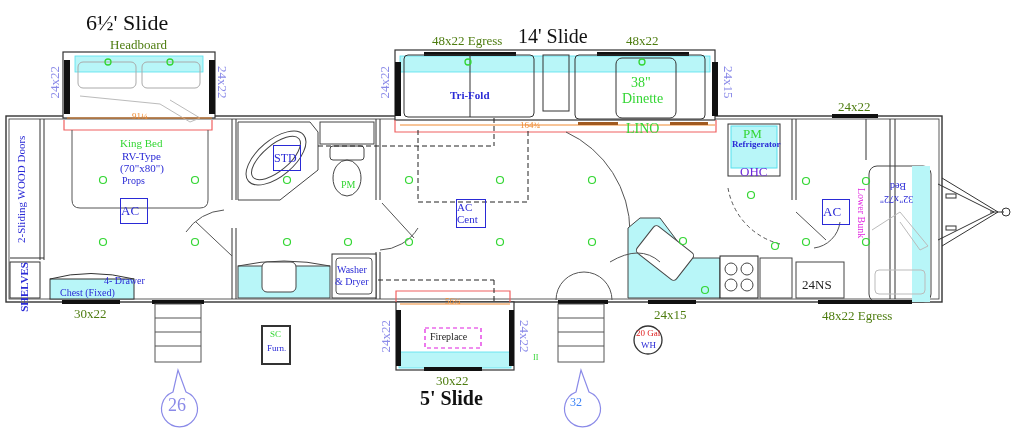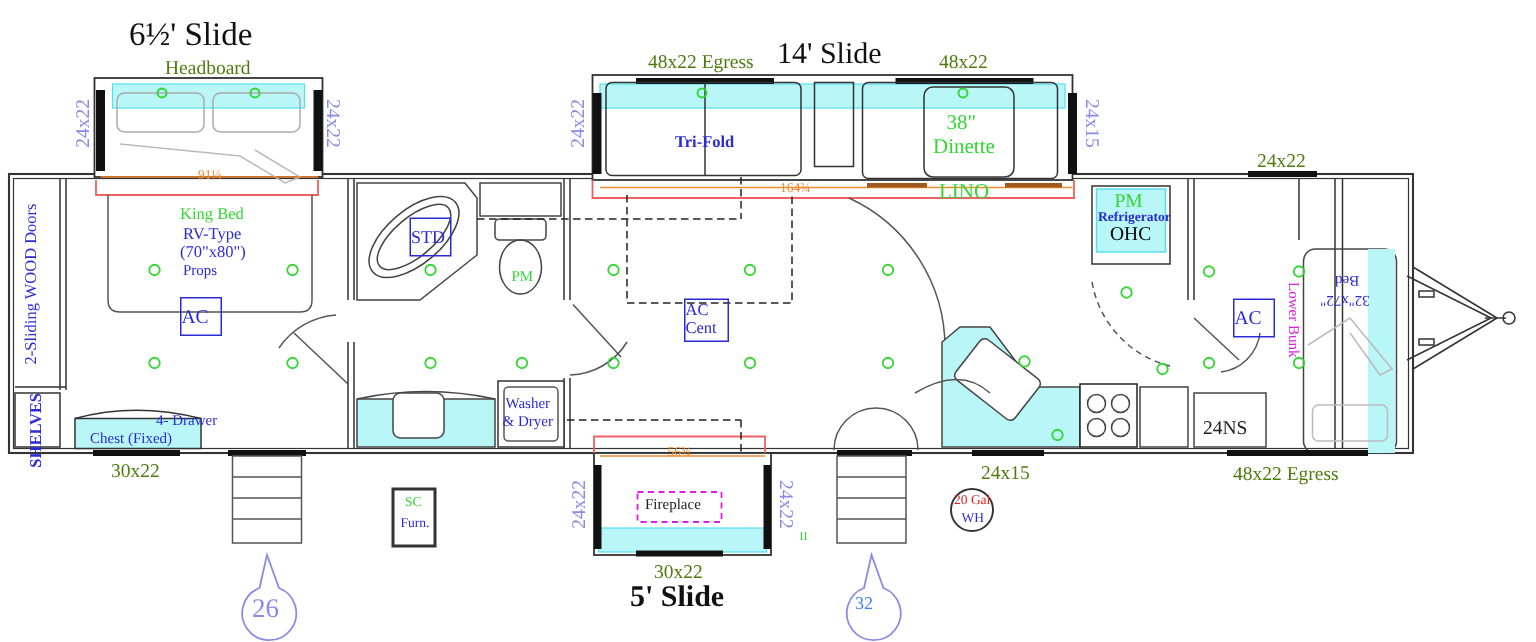--- a/index.html
+++ b/index.html
@@ -5,21 +5,21 @@
   html, body { margin:0; padding:0; background:#ffffff; }
   body { width:1024px; height:428px; position:relative; overflow:hidden; font-family:"Liberation Serif", serif; }
   svg#plan { position:absolute; left:0; top:0; }
   .lbl { position:absolute; white-space:nowrap; line-height:1; }
   .title { font-size:20px; color:#111; }
   .win { font-size:13px; color:#4d7c0f; }
   .vwin { font-size:13px; color:#8a8ae8; writing-mode:vertical-rl; transform:rotate(180deg); }
   .vwin-r { font-size:13px; color:#8a8ae8; writing-mode:vertical-rl; }
   .blue { color:#2a2ad6; }
   .green { color:#33d633; }
-  .cyan { color:#000000; }
+  .cyan { color:#6d28d9;margin-top:16px; }
   .mag { color:#e01ee0; }
   .red { color:#e02222; }
   .orange { color:#f08a30; }
   .boxed { border:1.5px solid #2a2ad6; text-align:left; color:#2a2ad6; }
 </style>
 </head>
 <body>
 
 <svg id="plan" width="1024" height="428" viewBox="0 0 1024 428">
   <defs>

